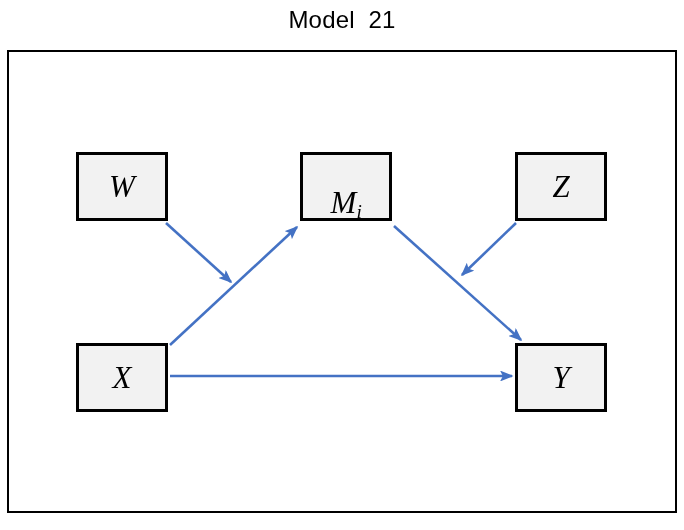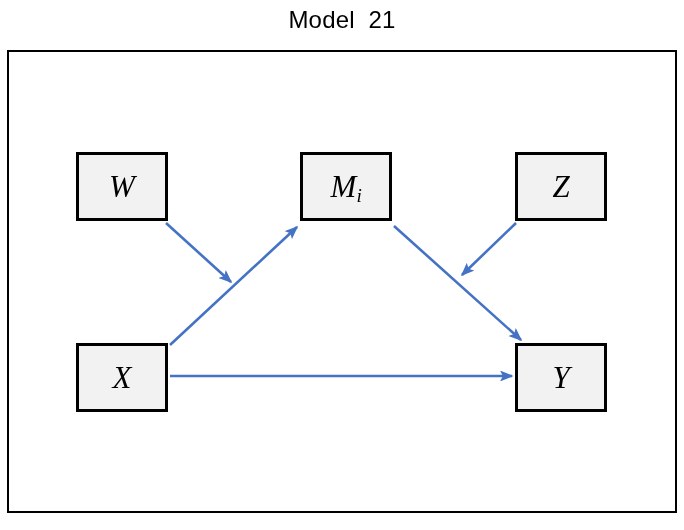--- a/index.html
+++ b/index.html
@@ -65,21 +65,21 @@
   }
   .node-label sub {
     font-size: 0.62em;
     font-style: italic;
     vertical-align: baseline;
     position: relative;
     top: 0.28em;
     left: 0.02em;
   }
   #node-w  { left: 76px;  top: 152px; width: 92px; height: 69px; }
-  #node-m  { left: 300px; top: 152px; width: 92px; height: 69px; }
+  #node-m  { left: 300px; top: 152px; width: 92px; height: 69px; align-items: flex-end; }
   #node-z  { left: 515px; top: 152px; width: 92px; height: 69px; }
   #node-x  { left: 76px;  top: 343px; width: 92px; height: 69px; }
   #node-y  { left: 515px; top: 343px; width: 92px; height: 69px; }
 </style>
 </head>
 <body>
 
 <div id="canvas">
 
   <div id="title">Model  21</div>

